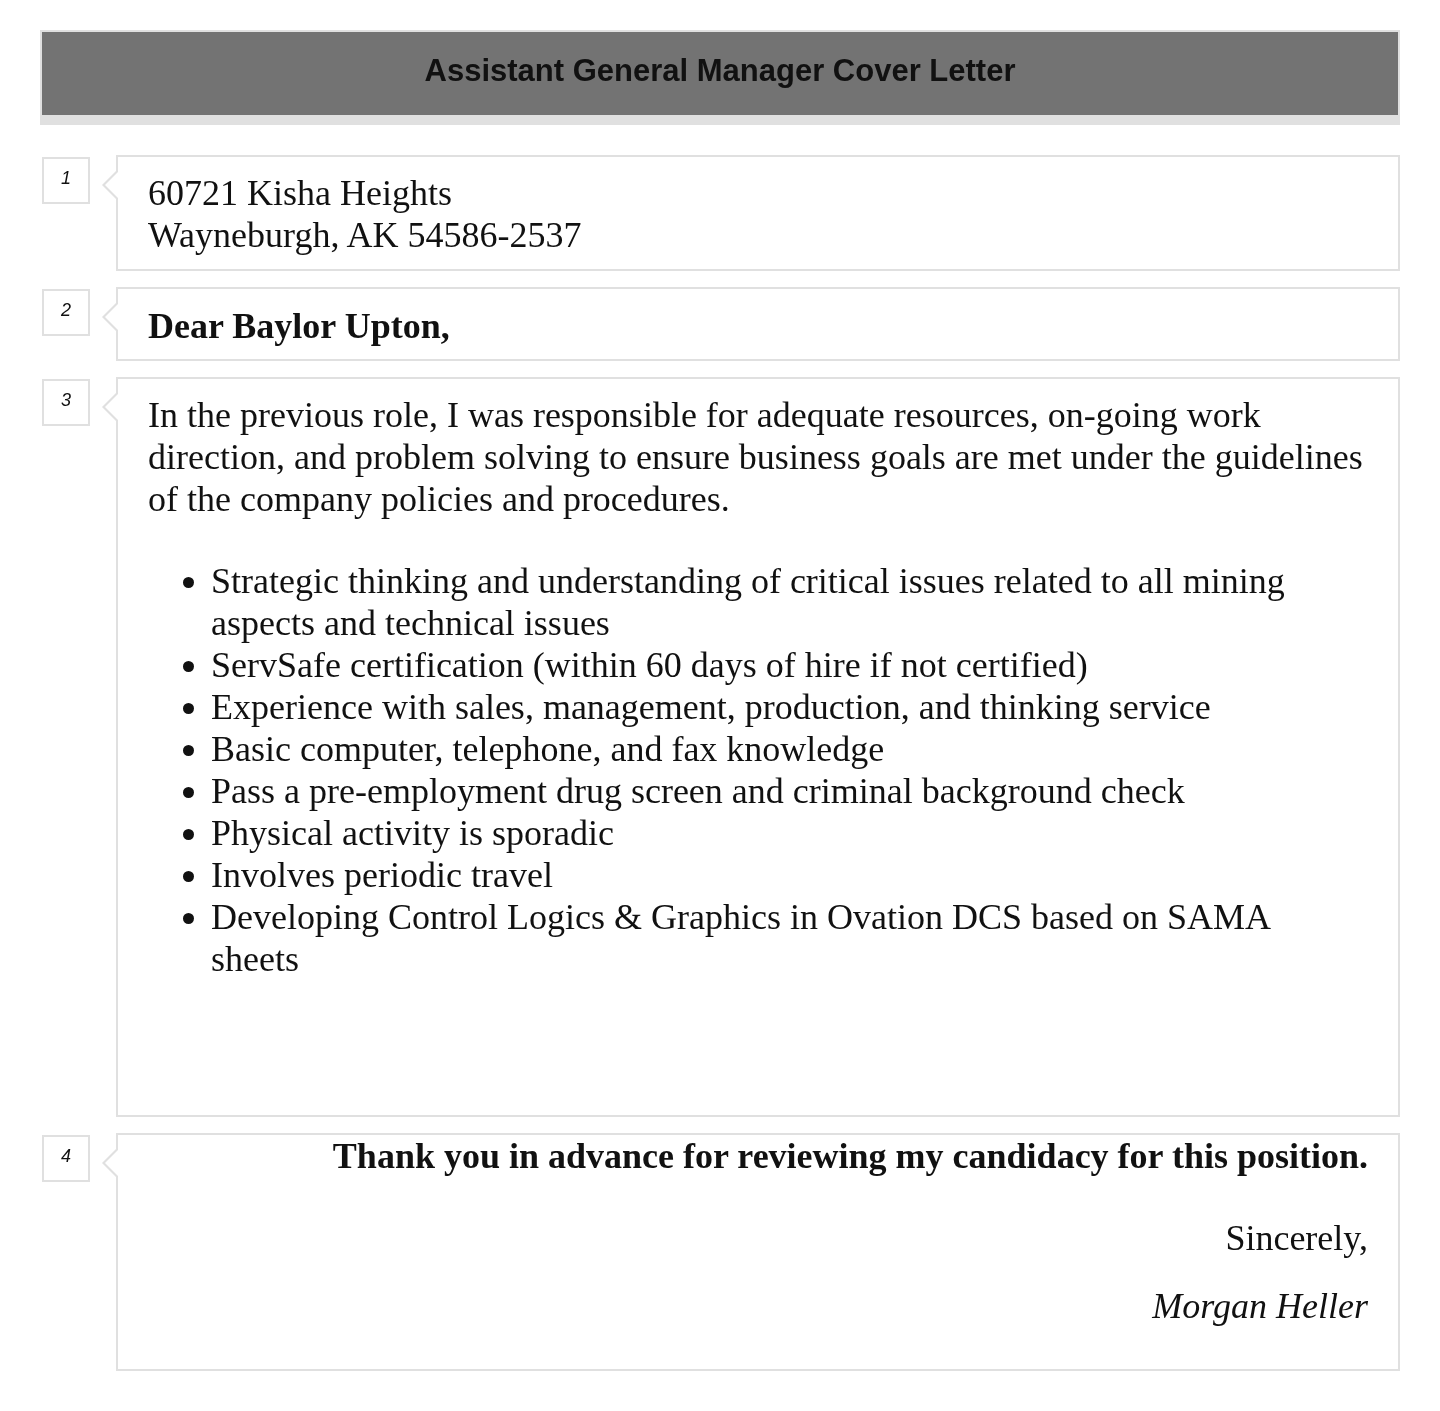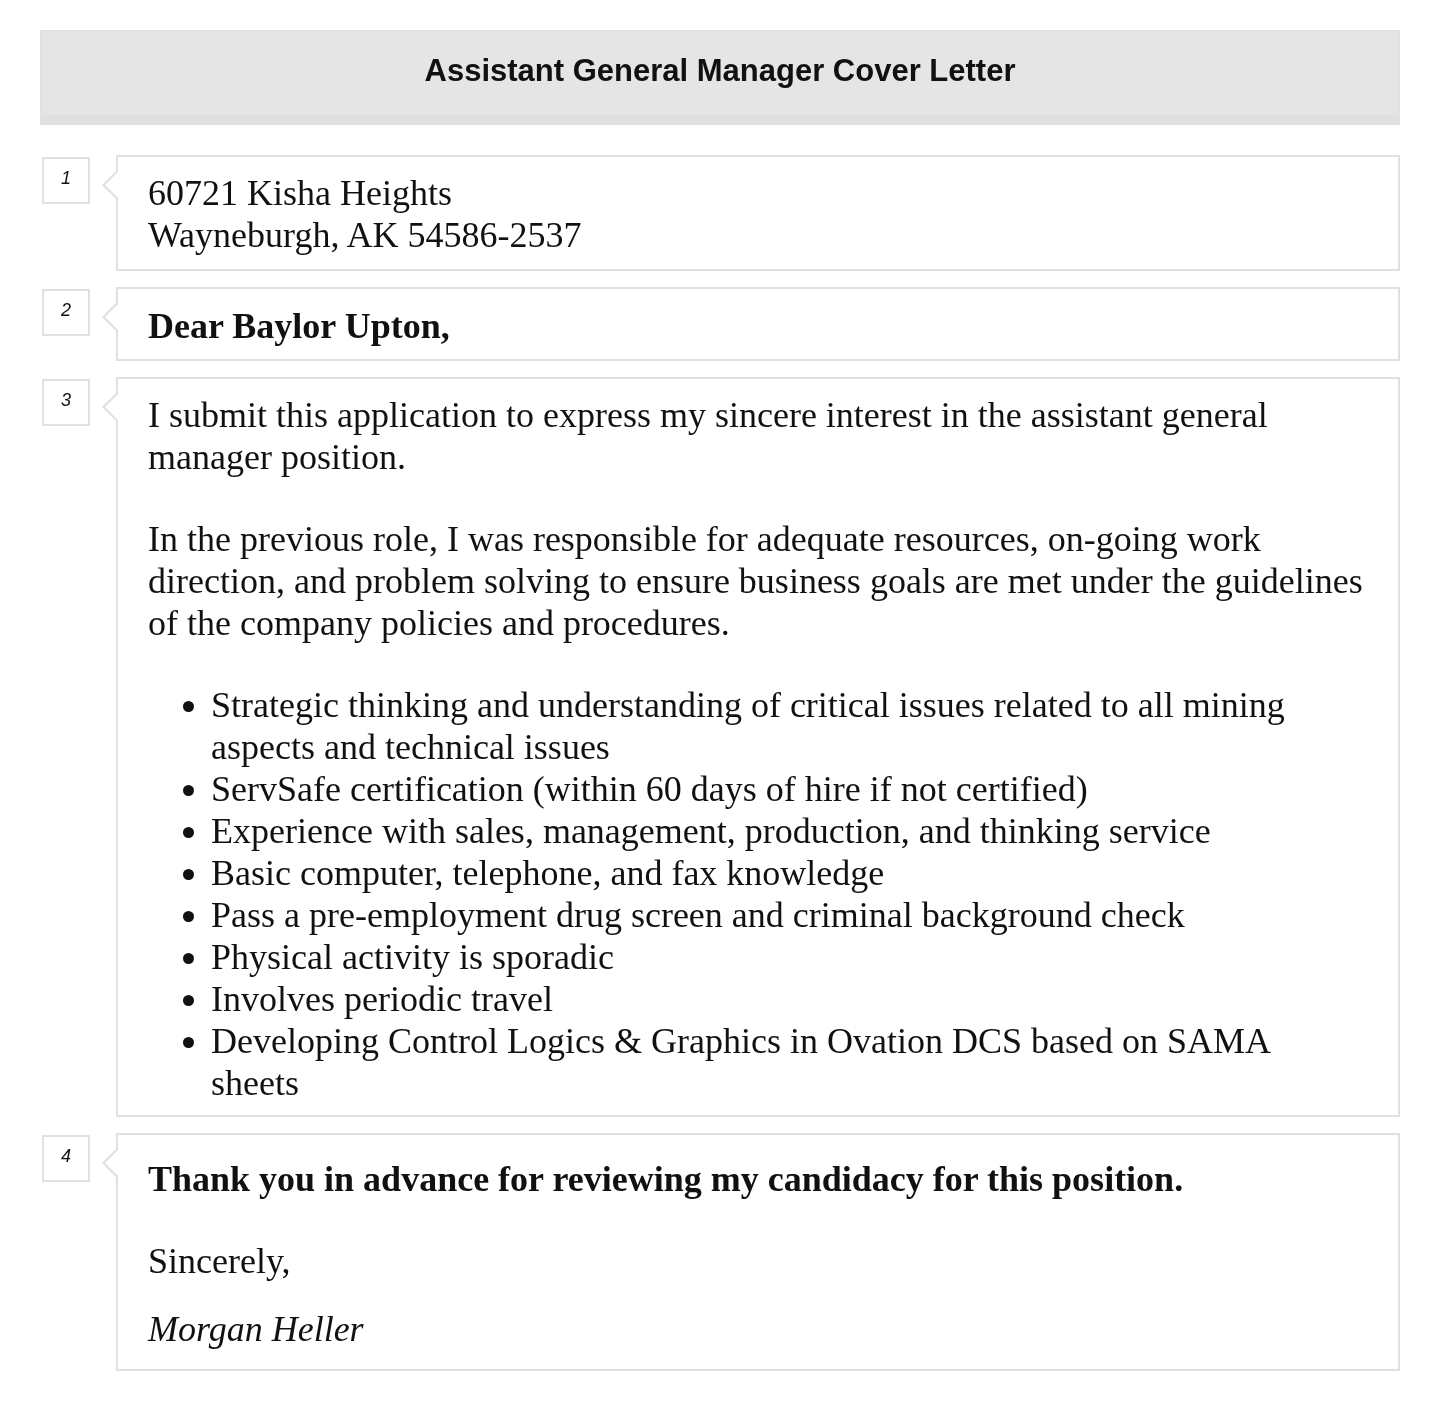--- a/index.html
+++ b/index.html
@@ -11,21 +11,21 @@
       font-family: "Liberation Serif", serif;
       color: #111111;
       overflow: hidden;
     }
     .header {
       position: absolute;
       left: 40px;
       top: 30px;
       width: 1360px;
       height: 95px;
-      background: #e5e5e5;
+      background: #737373;
       border: 2px solid #e0e0e0;
       border-bottom: 10px solid #e0e0e0;
       display: flex;
       align-items: center;
       justify-content: center;
     }
     .header h1 {
       font-family: "Liberation Sans", sans-serif;
       font-weight: bold;
       font-size: 31px;
@@ -115,35 +115,34 @@
 <div class="section" style="top:287px;">
   <div class="num">2</div>
   <div class="box" style="height:74px; padding-top:16px;">
     <span class="line bold">Dear Baylor Upton,</span>
   </div>
 </div>
 
 <div class="section" style="top:377px;">
   <div class="num">3</div>
   <div class="box" style="height:740px; padding-top:15px;">
-    <p class="para">I submit this application to express my sincere interest in the assistant general manager position.</p>
     <p class="para">In the previous role, I was responsible for adequate resources, on-going work direction, and problem solving to ensure business goals are met under the guidelines of the company policies and procedures.</p>
     <ul class="quals">
       <li>Strategic thinking and understanding of critical issues related to all mining aspects and technical issues</li>
       <li>ServSafe certification (within 60 days of hire if not certified)</li>
       <li>Experience with sales, management, production, and thinking service</li>
       <li>Basic computer, telephone, and fax knowledge</li>
       <li>Pass a pre-employment drug screen and criminal background check</li>
       <li>Physical activity is sporadic</li>
       <li>Involves periodic travel</li>
       <li>Developing Control Logics &amp; Graphics in Ovation DCS based on SAMA sheets</li>
     </ul>
   </div>
 </div>
 
 <div class="section" style="top:1133px;">
   <div class="num">4</div>
-  <div class="box" style="height:238px; padding-top:23px;">
+  <div class="box" style="height:238px; padding-top:0;text-align:right;">
     <p class="para bold" style="margin-bottom:40px;">Thank you in advance for reviewing my candidacy for this position.</p>
     <p class="para" style="margin-bottom:26px;">Sincerely,</p>
     <p class="para">Morgan Heller</p>
   </div>
 </div>
 
 </body></html>

